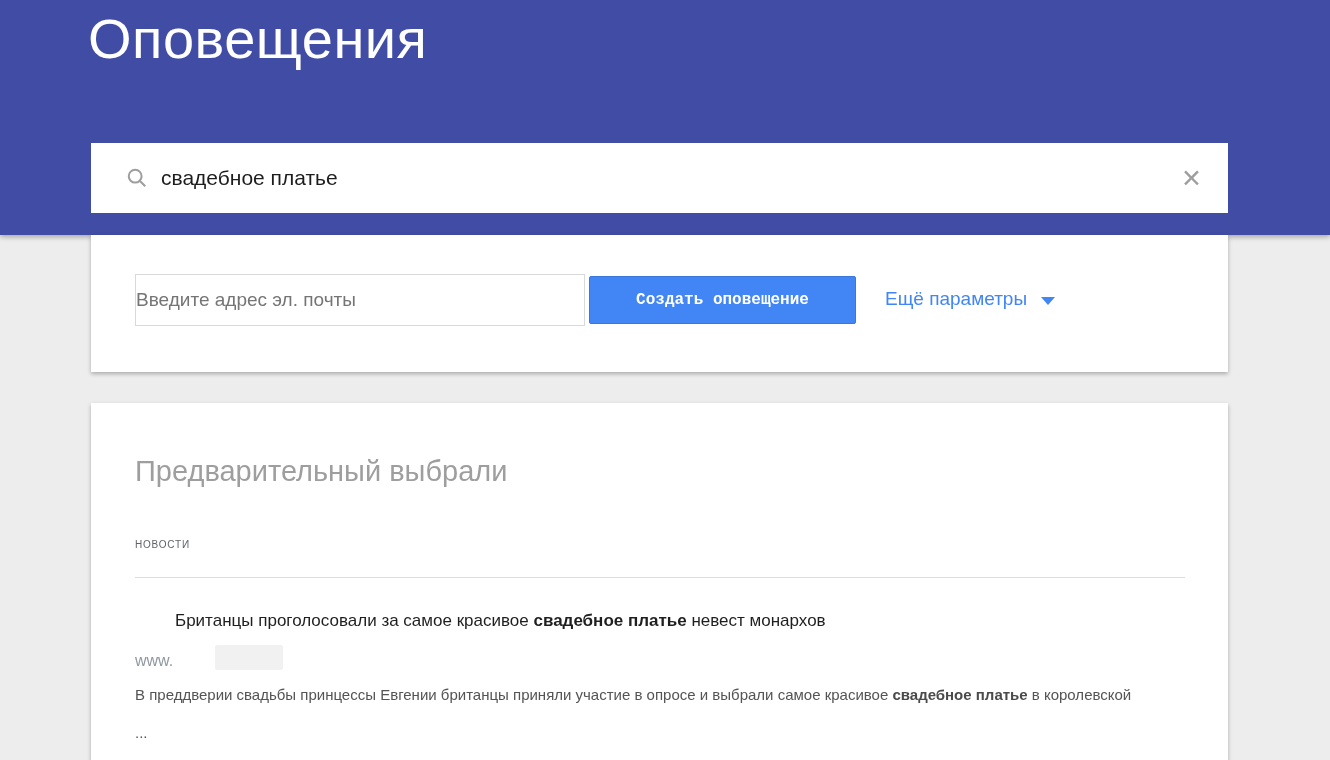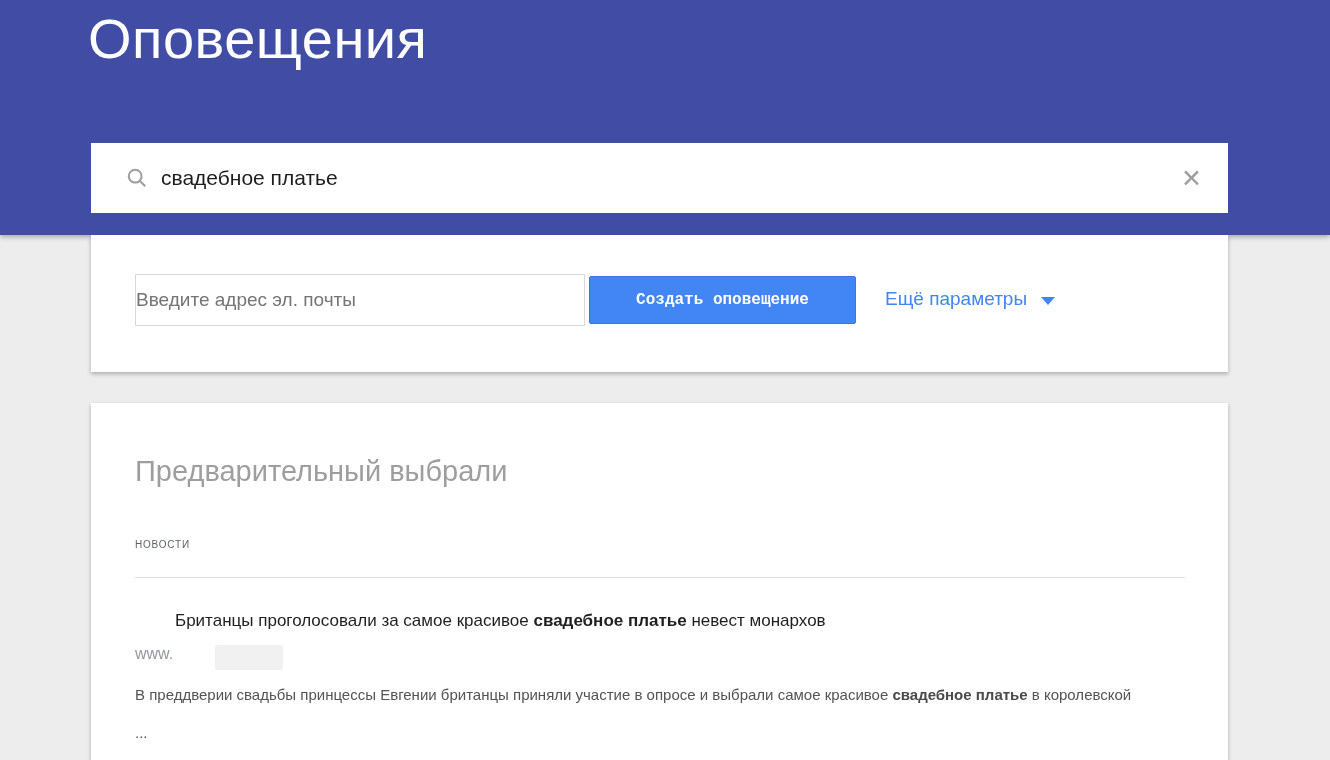--- a/index.html
+++ b/index.html
@@ -82,21 +82,21 @@
     position:absolute; left:44px; top:174px; width:1050px; height:0;
     border-top:1px solid #dddddd;
   }
   .article-title {
     position:absolute; left:44px; top:208px; width:1060px;
     font-size:17px; font-weight:500; color:#1f1f1f; cursor:pointer;margin-left:40px;
   }
   .article-title b { font-weight:bold; }
   .article-url {
     position:absolute; left:44px; top:242px;
-    display:flex; align-items:flex-start;
+    display:flex; align-items:flex-end;
     font-size:16px; color:#9198a1;gap:39px;
   }
   .url-redaction {
     display:inline-block; width:68px; height:25px; margin-left:3px;
     background:#f1f1f1; border-radius:2px;
   }
   .article-snippet {
     position:absolute; left:44px; top:273px; width:1000px;
     font-size:15px; color:#545454; line-height:38px;
   }

